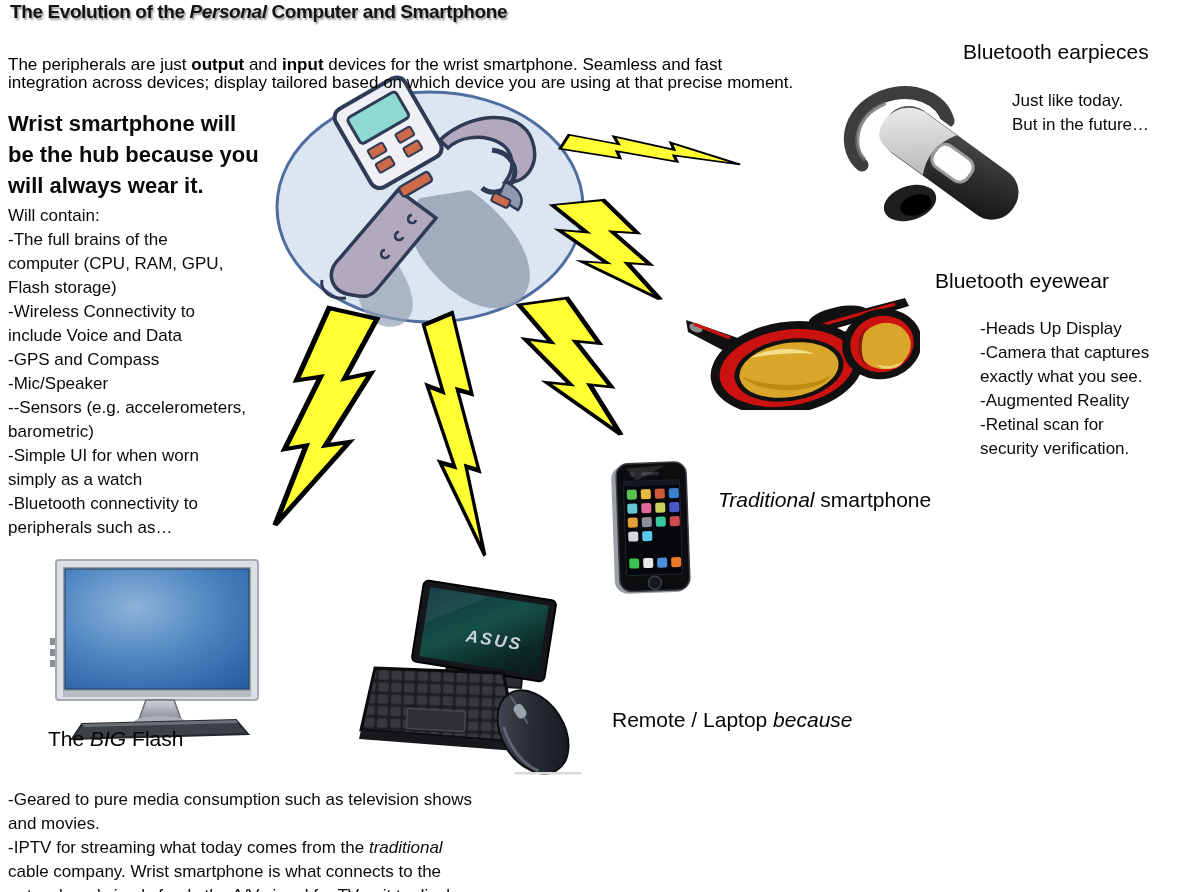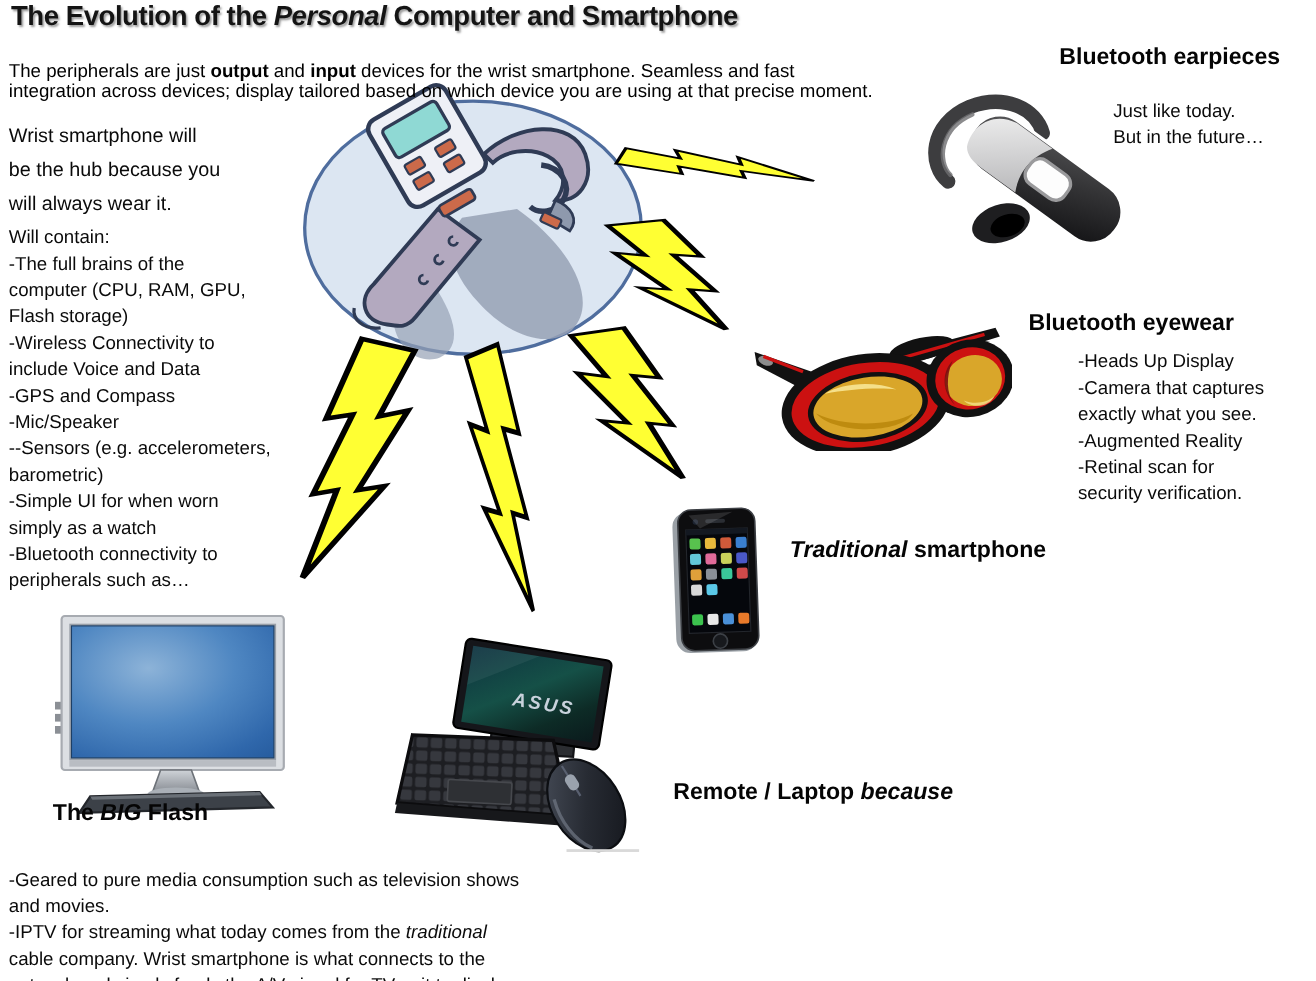--- a/index.html
+++ b/index.html
@@ -6,39 +6,39 @@
   html,body { background:#fff; }
   #slide {
     position:relative; width:1196px; height:892px;
     background:#ffffff; overflow:hidden;
     font-family:"Liberation Sans", sans-serif; color:#000;
   }
   .abs { position:absolute; }
   .pre { white-space:pre-line; }
 
   .title {
-    left:10px; top:1px; font-size:25px; font-weight:600; letter-spacing:-0.4px;
+    left:10px; top:1px; font-size:19px; font-weight:600; letter-spacing:-0.4px;
     color:#141414; text-shadow:1.5px 1.5px 2px rgba(0,0,0,0.40);
   }
   .title .it { font-style:italic; }
   .subtitle { left:8px; top:38px; width:880px; font-size:17px; line-height:18px; }
   .subtitle b { font-weight:bold; }
 
-  .sec-heading { font-size:21px; font-weight:bold; color:#050505; }
+  .sec-heading { font-size:21px; font-weight:normal; color:#050505; }
   .sec-heading .it { font-style:italic; }
   .body-text { font-size:17px; line-height:24px; color:#0a0a0a; }
   .body-text .it { font-style:italic; }
 
-  .hub-heading { left:8px; top:108px; font-size:18px; font-weight:normal; line-height:31px; color:#0a0a0a; }
+  .hub-heading { left:8px; top:108px; font-size:22px; font-weight:bold; line-height:31px; color:#0a0a0a; }
   .hub-body { left:8px; top:204px; width:275px; }
 
   .earpieces-heading { left:963px; top:40px; }
   .earpieces-body   { left:1012px; top:89px; width:180px; }
 
-  .eyewear-heading { left:935px; top:282px; }
+  .eyewear-heading { left:935px; top:269px; }
   .eyewear-body    { left:980px; top:317px; width:210px; }
 
   .smartphone-heading { left:718px; top:488px; }
   .smartphone-body    { left:724px; top:527px; width:400px; }
 
   .tablet-heading { left:612px; top:708px; }
   .tablet-body    { left:655px; top:761px; width:440px; }
 
   .bigscreen-heading { left:48px; top:727px; }
   .bigscreen-body    { left:8px; top:764px; width:560px; }

